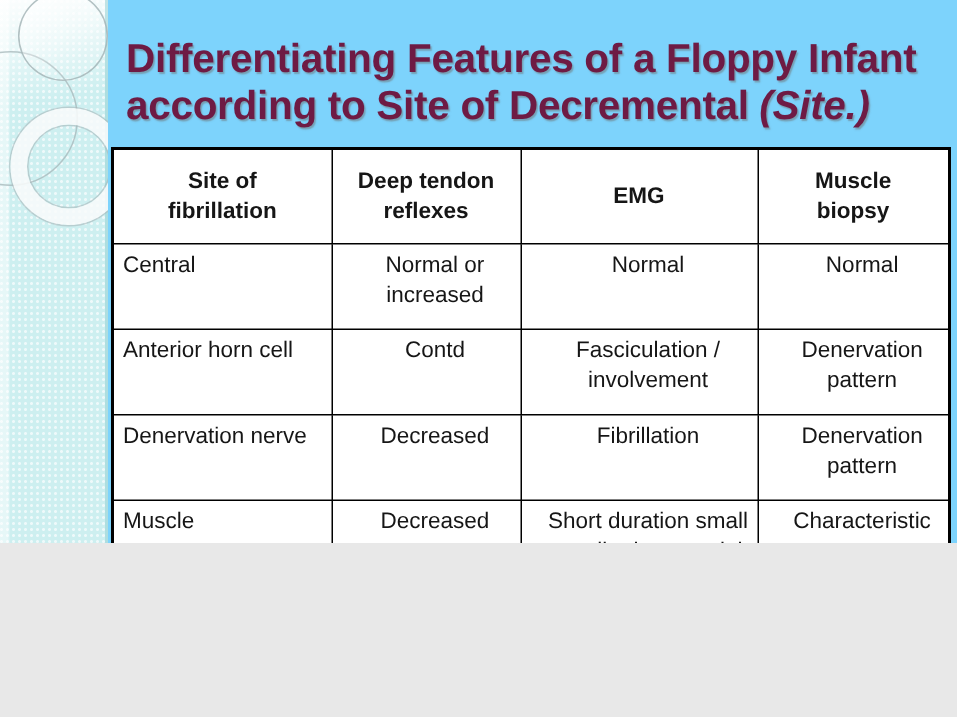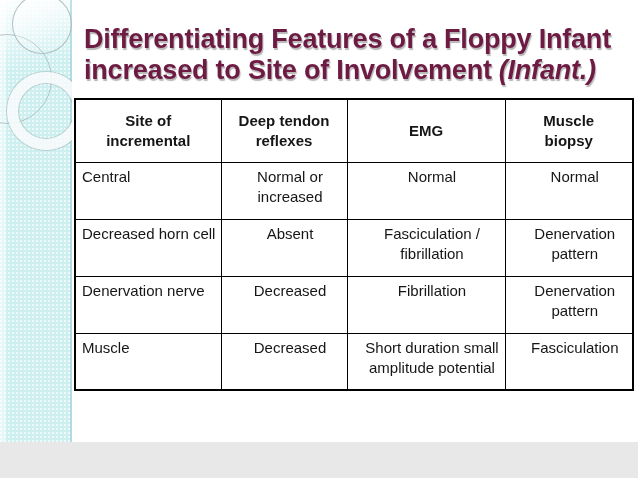--- a/index.html
+++ b/index.html
@@ -2,22 +2,22 @@
 <html><head>
 <meta charset="utf-8">
 <style>
   * { margin: 0; padding: 0; box-sizing: border-box; }
   html, body { background: #e8e8e8; }
   body { font-family: "Liberation Sans", sans-serif; }
 
   .slide {
     position: relative;
     width: 638px;
-    height: 442px;
-    background: #ffffff;
+    height: 362px;
+    background: #7dd3fc;
     overflow: hidden;
   }
 
   
   .sidebar {
     position: absolute;
     left: 0; top: 0;
     width: 72px; height: 478px;
     background-color: #cdeff0;
     background-image:
@@ -112,67 +112,67 @@
 <div class="slide">
 
   <div class="sidebar">
     <div class="circle circle-thin"></div>
     <div class="circle circle-top"></div>
     <div class="circle circle-ring"></div>
   </div>
 
   <div class="title">
     <div>Differentiating Features of a Floppy Infant</div>
-    <div><span>increased to Site of Involvement</span><span class="contd">(Infant.)</span></div>
+    <div><span>according to Site of Decremental</span><span class="contd">(Site.)</span></div>
   </div>
 
   <table class="features">
     <colgroup>
       <col style="width:146px">
       <col style="width:126px">
       <col style="width:158px">
       <col style="width:128px">
     </colgroup>
     <thead>
       <tr>
         <th>Site of
-incremental</th>
+fibrillation</th>
         <th>Deep tendon
 reflexes</th>
         <th>EMG</th>
         <th>Muscle
 biopsy</th>
       </tr>
     </thead>
     <tbody>
       <tr>
         <td class="col-site">Central</td>
         <td>Normal or
 increased</td>
         <td>Normal</td>
         <td>Normal</td>
       </tr>
       <tr>
-        <td class="col-site">Decreased horn cell</td>
-        <td>Absent</td>
+        <td class="col-site">Anterior horn cell</td>
+        <td>Contd</td>
         <td>Fasciculation /
-fibrillation</td>
+involvement</td>
         <td>Denervation
 pattern</td>
       </tr>
       <tr>
         <td class="col-site">Denervation nerve</td>
         <td>Decreased</td>
         <td>Fibrillation</td>
         <td>Denervation
 pattern</td>
       </tr>
       <tr>
         <td class="col-site">Muscle</td>
         <td>Decreased</td>
         <td>Short duration small
 amplitude potential</td>
-        <td>Fasciculation</td>
+        <td>Characteristic</td>
       </tr>
     </tbody>
   </table>
 
 </div>
 
 </body></html>

